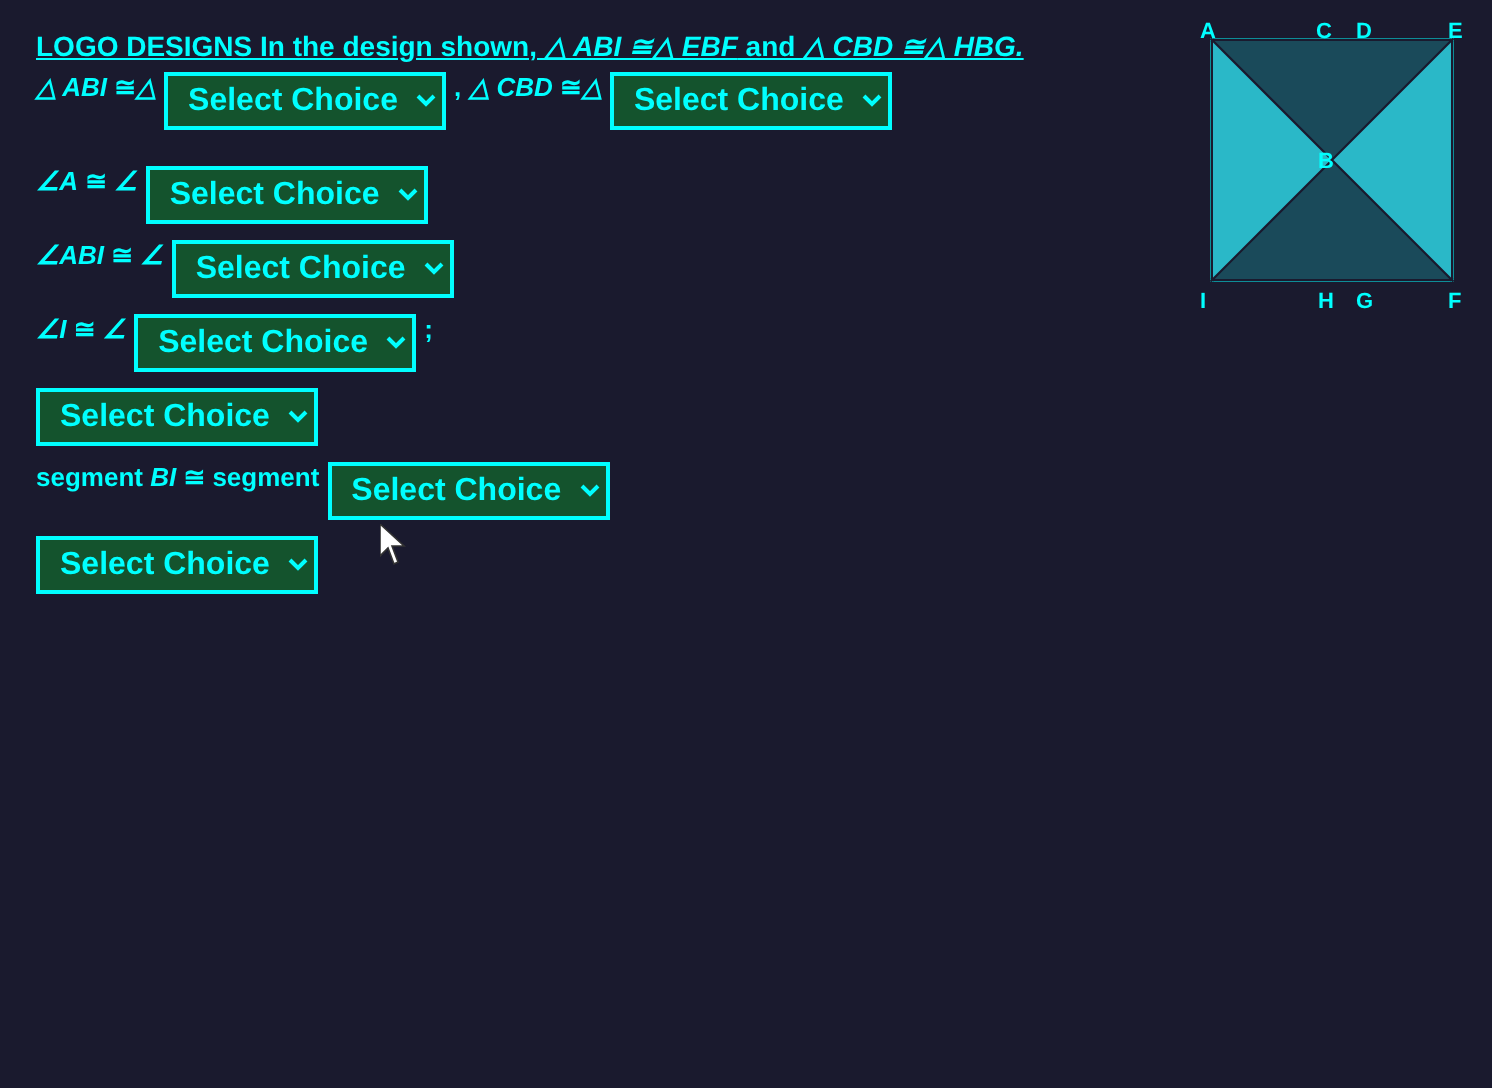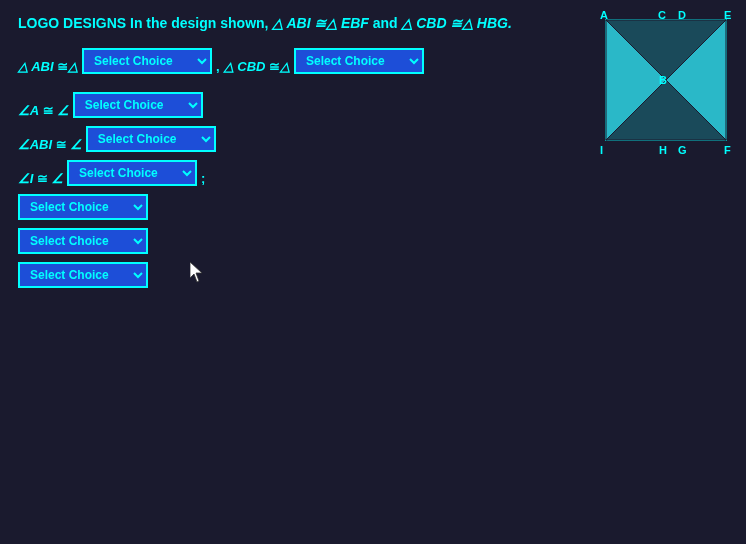--- a/index.html
+++ b/index.html
@@ -16,22 +16,23 @@
 
     .main-container {
       padding: 14px 18px;
       position: relative;
     }
 
     .title-line {
       font-size: 14px;
       font-weight: bold;
       color: #00ffff;
-      margin-bottom: 14px;
+      margin-bottom: 2px;
       line-height: 1.4;
+      text-decoration: underline;
     }
 
     .title-line em {
       font-style: italic;
       font-weight: bold;
     }
 
     
     .diagram-container {
       position: absolute;
@@ -50,43 +51,43 @@
       font-size: 13px;
       font-weight: bold;
       color: #00ffff;
       margin-top: 10px;
       margin-bottom: 10px;
       max-width: 560px;
     }
 
     .row {
       display: flex;
-      align-items: flex-end;
+      align-items: flex-start;
       gap: 4px;
       margin-bottom: 8px;
       flex-wrap: wrap;
     }
 
     .row-label {
       font-size: 13px;
       font-weight: bold;
       color: #00ffff;
       white-space: nowrap;
     }
 
     .row-label em {
       font-style: italic;
     }
 
     select {
-      background-color: #1d4ed8;
+      background-color: #14532d;
       color: #00ffff;
       border: 2px solid #00ffff;
       padding: 3px 6px;
-      font-size: 12px;
+      font-size: 16px;
       font-weight: bold;
       font-family: Arial, sans-serif;
       cursor: pointer;
       outline: none;
       min-width: 130px;
     }
 
     select option {
       background-color: #1a1a2e;
       color: #00ffff;
@@ -228,20 +229,21 @@
       <select>
         <option>Select Choice</option>
         <option>EB</option>
         <option>BH</option>
         <option>CB</option>
         <option>AB</option>
       </select>
     </div>
 
     <div class="row">
+      <span class="row-label">segment <em>BI</em> ≅ segment</span>
       <select>
         <option>Select Choice</option>
         <option>BF</option>
         <option>BG</option>
         <option>BD</option>
         <option>BI</option>
       </select>
     </div>
 
     <div class="row">

